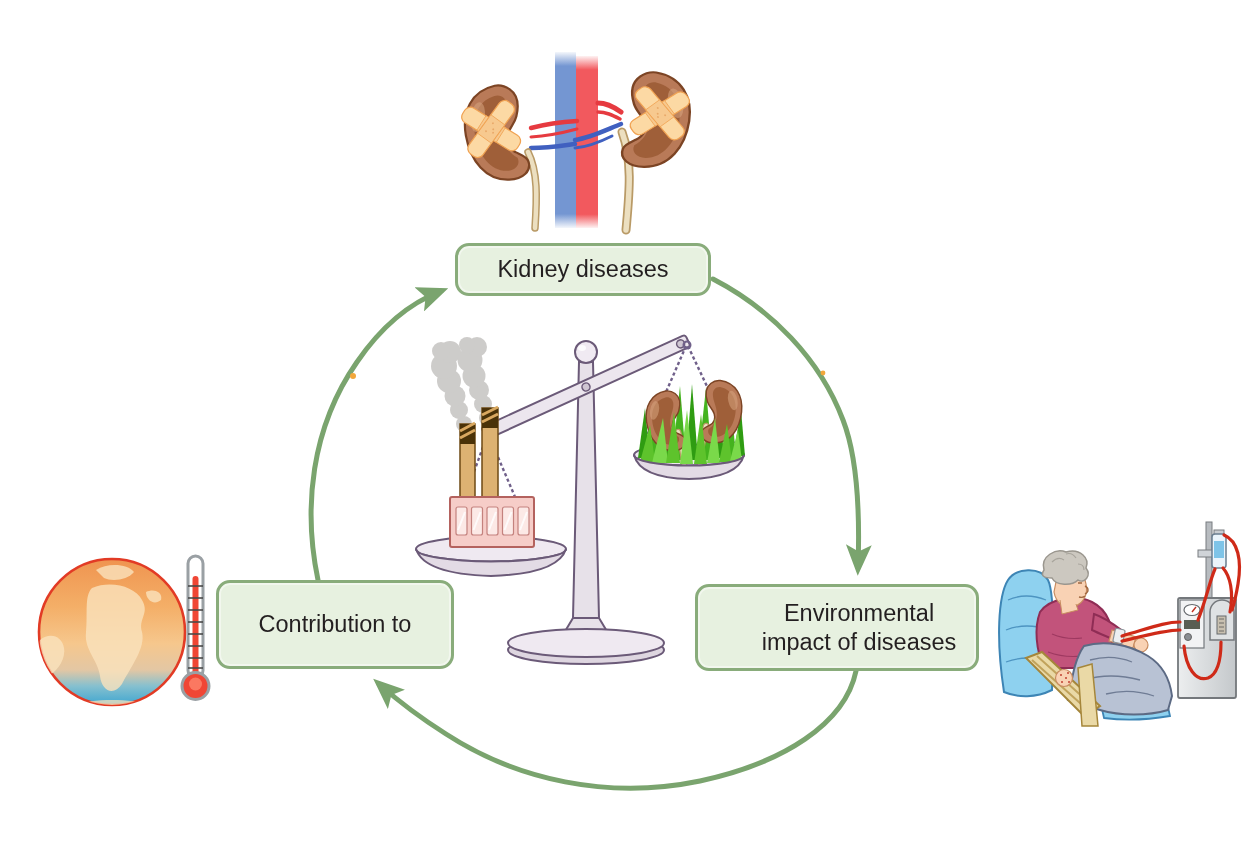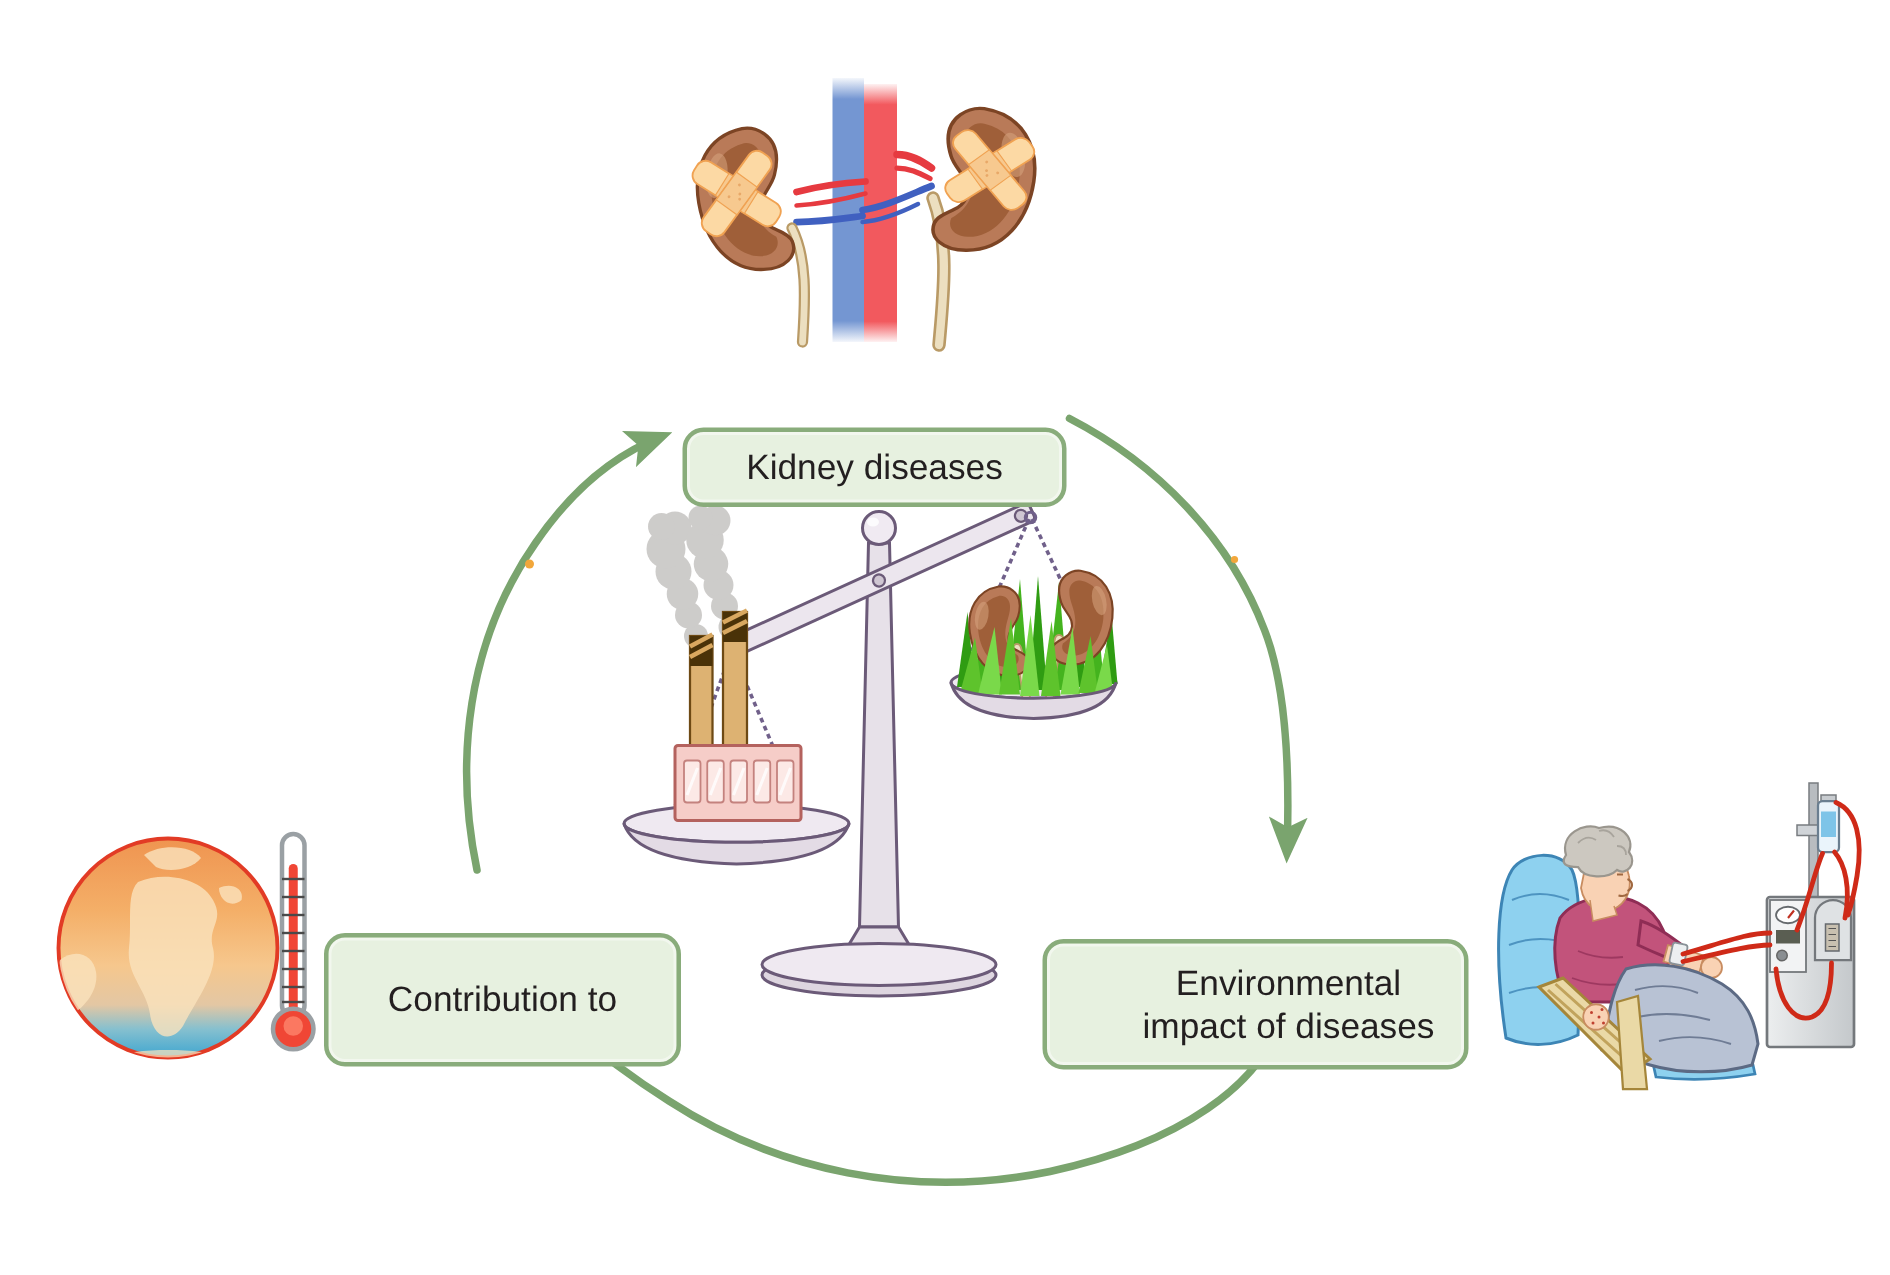--- a/index.html
+++ b/index.html
@@ -5,21 +5,21 @@
   html,body{margin:0;padding:0;background:#ffffff;}
   .canvas{position:relative;width:1260px;height:850px;background:#fff;overflow:hidden;
           font-family:"Liberation Sans","DejaVu Sans",sans-serif;}
   svg.art{position:absolute;left:0;top:0;}
   .arc{fill:none;stroke:var(--arrow-green,#7aa46e);stroke-width:5;stroke-linecap:round;}
   .ahf{fill:var(--arrow-green,#7aa46e);}
   .node{position:absolute;box-sizing:border-box;background:var(--node-fill,#e7f1e0);
         border:3px solid var(--node-border,#89ac7b);border-radius:14px;
         color:var(--node-text,#231f20);display:flex;flex-direction:column;align-items:center;
         justify-content:center;text-align:center;font-size:23.5px;line-height:29px;
-        box-shadow:inset 0 0 0 2px rgba(255,255,255,.45);margin-top:42px;}
+        box-shadow:inset 0 0 0 2px rgba(255,255,255,.45);}
   #node-kidney{left:455px;top:243px;width:256px;height:53px;}
   #node-climate{left:216px;top:580px;width:238px;height:89px;align-items:center;}
   #node-env{left:695px;top:584px;width:284px;height:87px;padding-left:44px;}
 </style>
 </head>
 <body>
 
 <div class="canvas">
 
 <svg class="art" width="1260" height="850" viewBox="0 0 1260 850">

